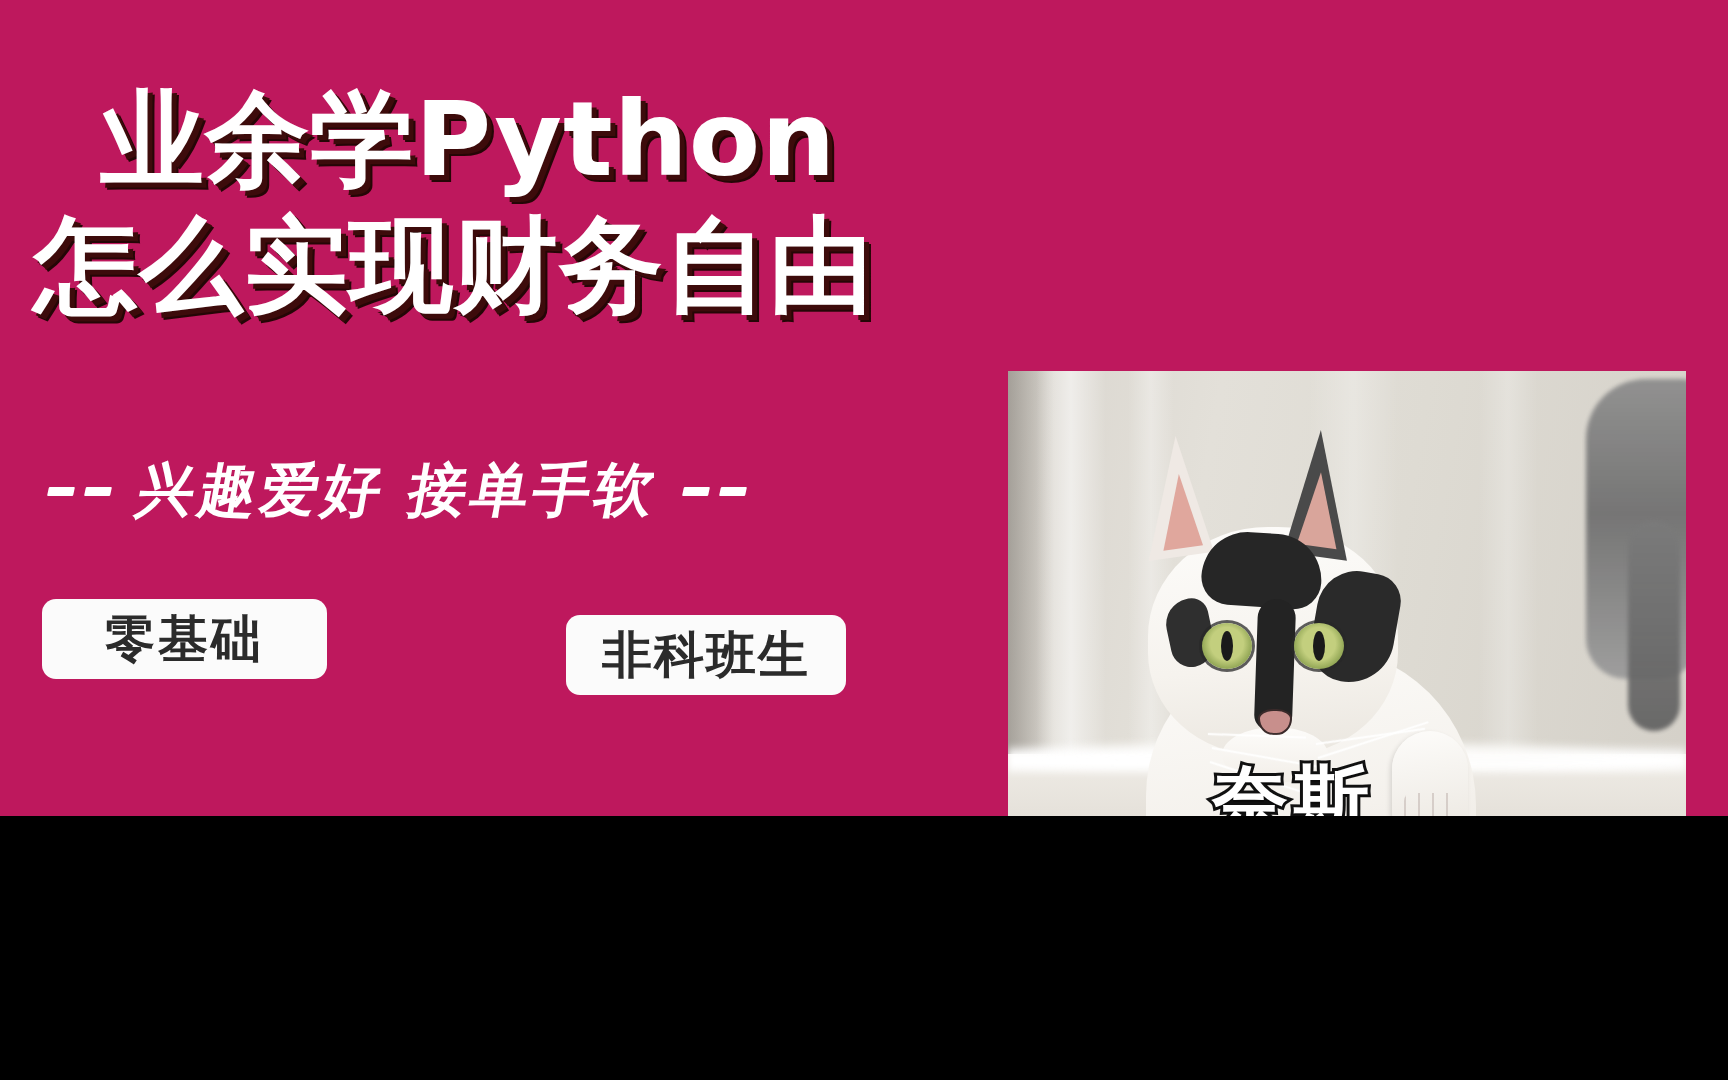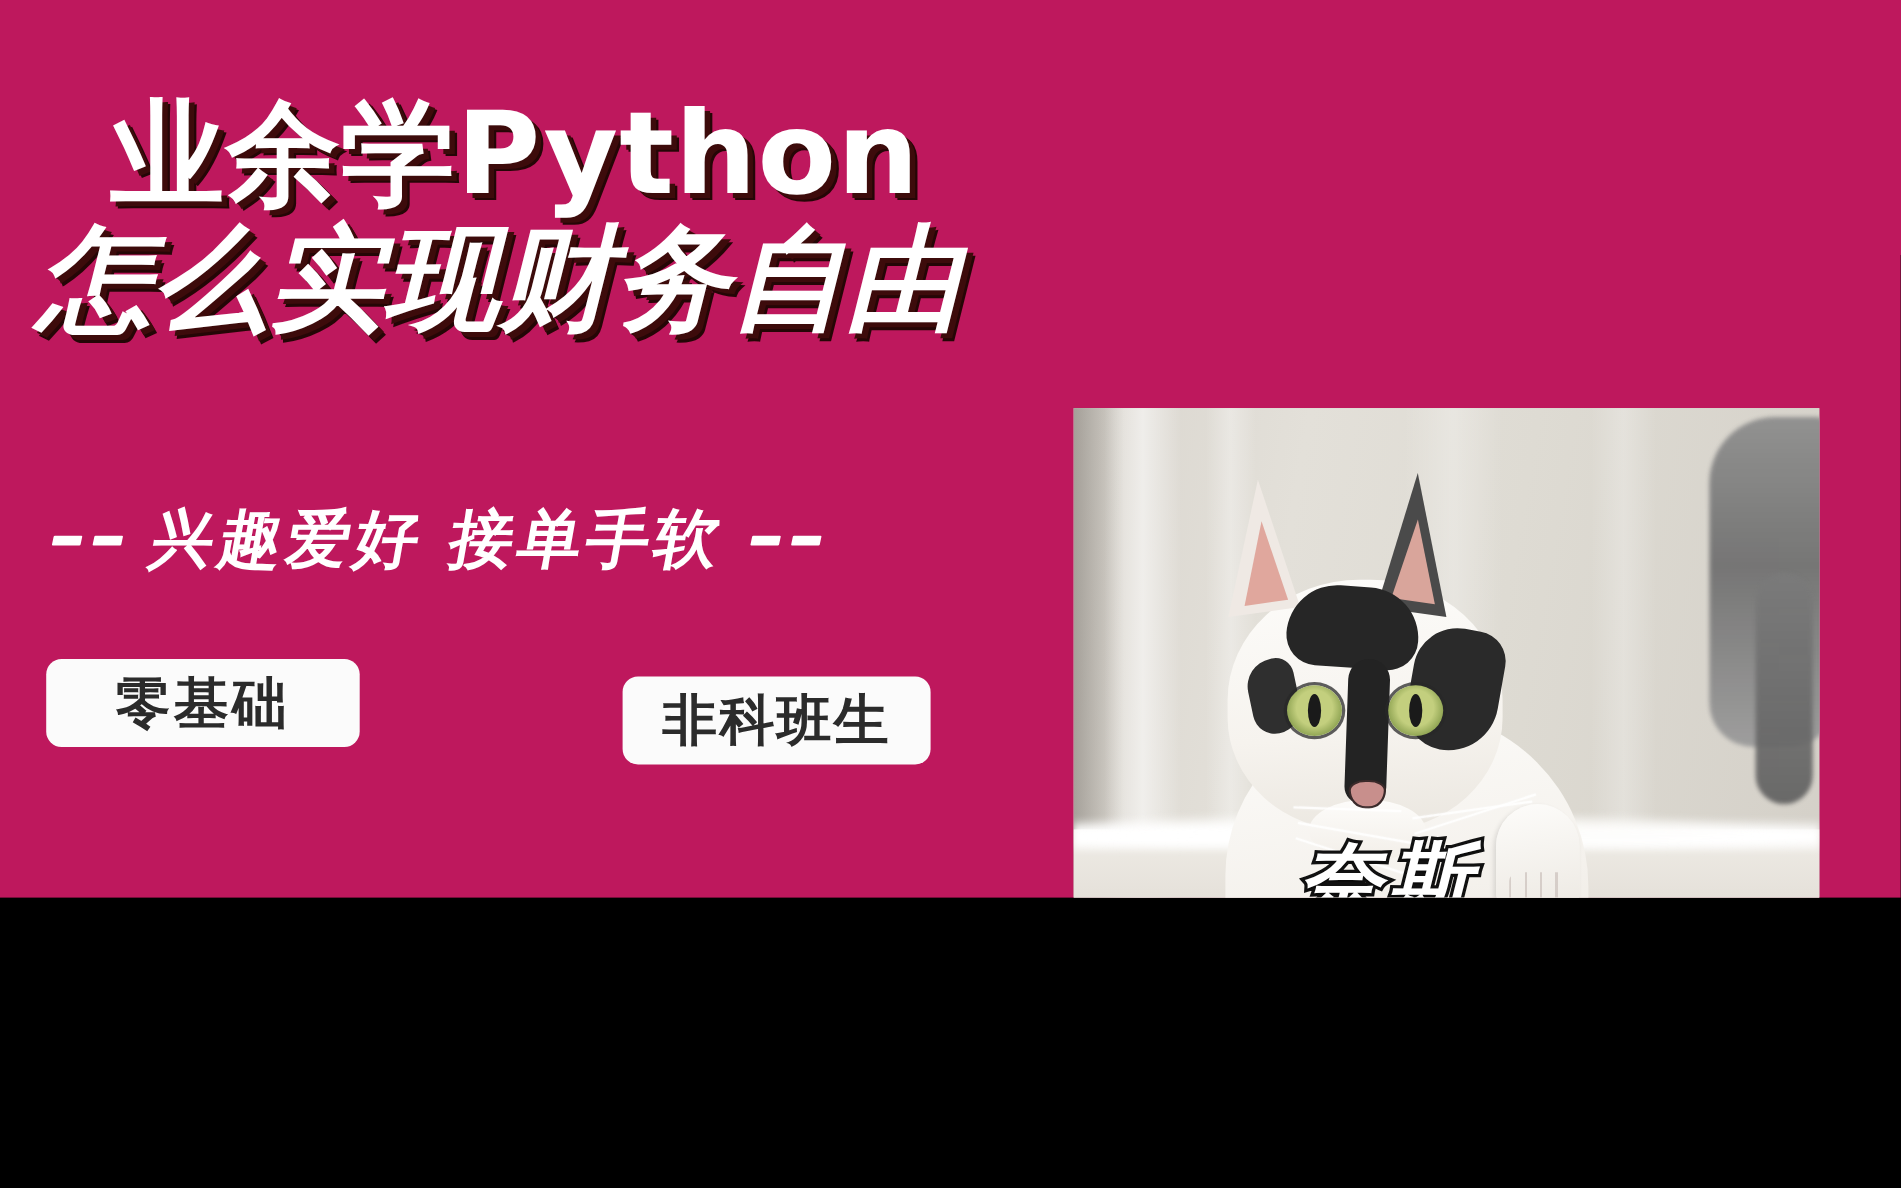--- a/index.html
+++ b/index.html
@@ -40,22 +40,21 @@
        5px 5px 0 #3d0b0b,
        7px 7px 0 #250606;
   }
   .headline-line.l1 {
     font-size: 104px;
     margin-left: 66px;
   }
   .headline-line.l2 {
     font-size: 104px;
     margin-left: 0px;
-    margin-top: 8px;
-    font-style: italic;
+    margin-top: 20px;
   }
 
   
   .subtitle-row {
     position: absolute;
     left: 48px;
     top: 452px;
     display: flex;
     align-items: center;
     gap: 26px;
@@ -128,27 +127,26 @@
     border-radius: 18px;
   }
   .pill-wide .pill-text {
     font-size: 56px;
     letter-spacing: 4px;
   }
 
   
   .photo {
     position: absolute;
-    left: 976px;
+    left: 1008px;
     top: 371px;
     width: 678px;
     height: 523px;
     overflow: hidden;
     background: #cfcac4;
-    font-style: italic;
   }
   .photo-scene {
     position: absolute;
     inset: 0;
   }
   
   .bg-wall {
     position: absolute;
     inset: 0;
     background:

